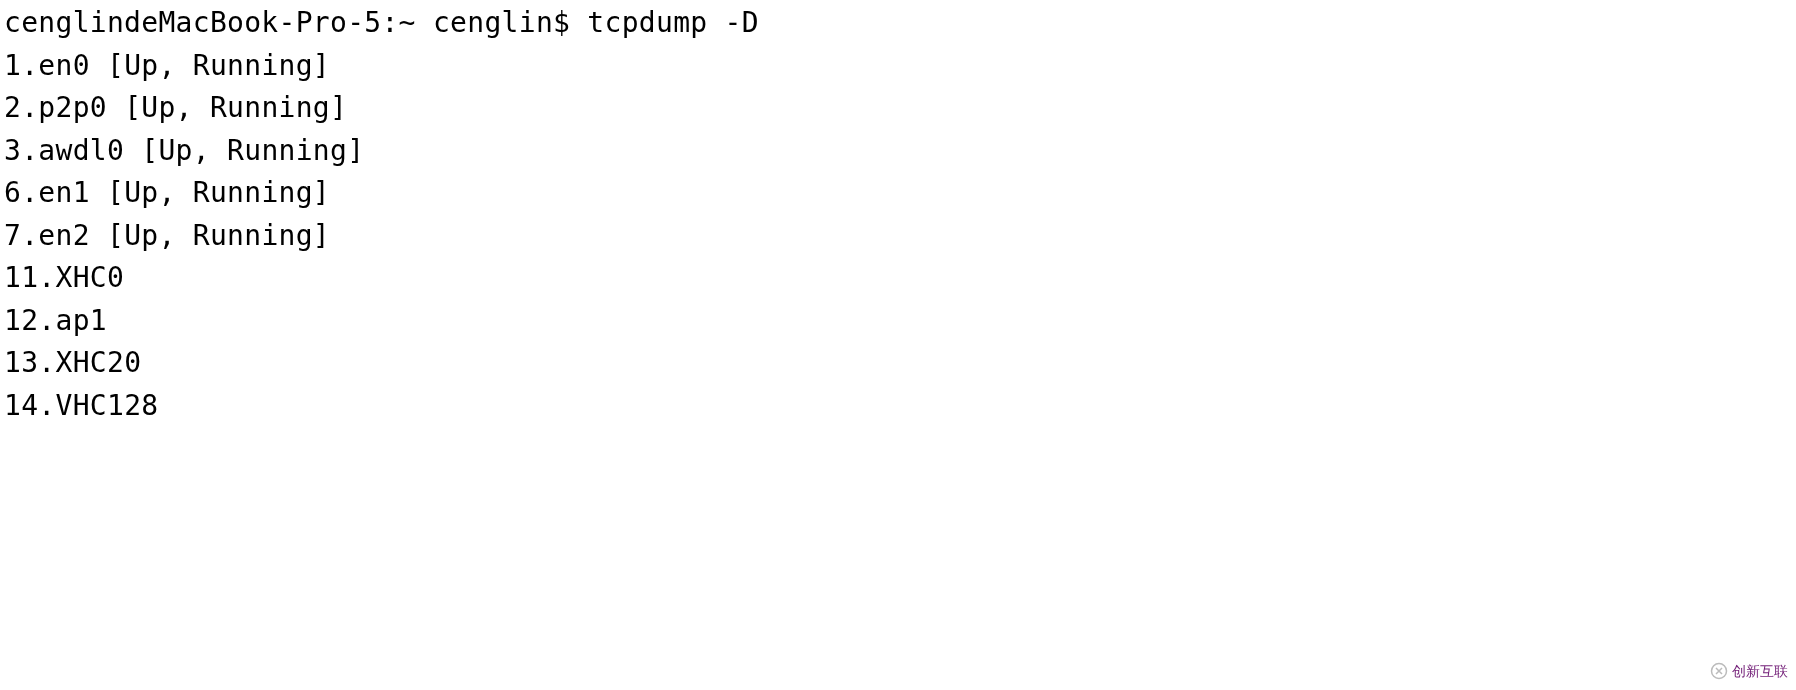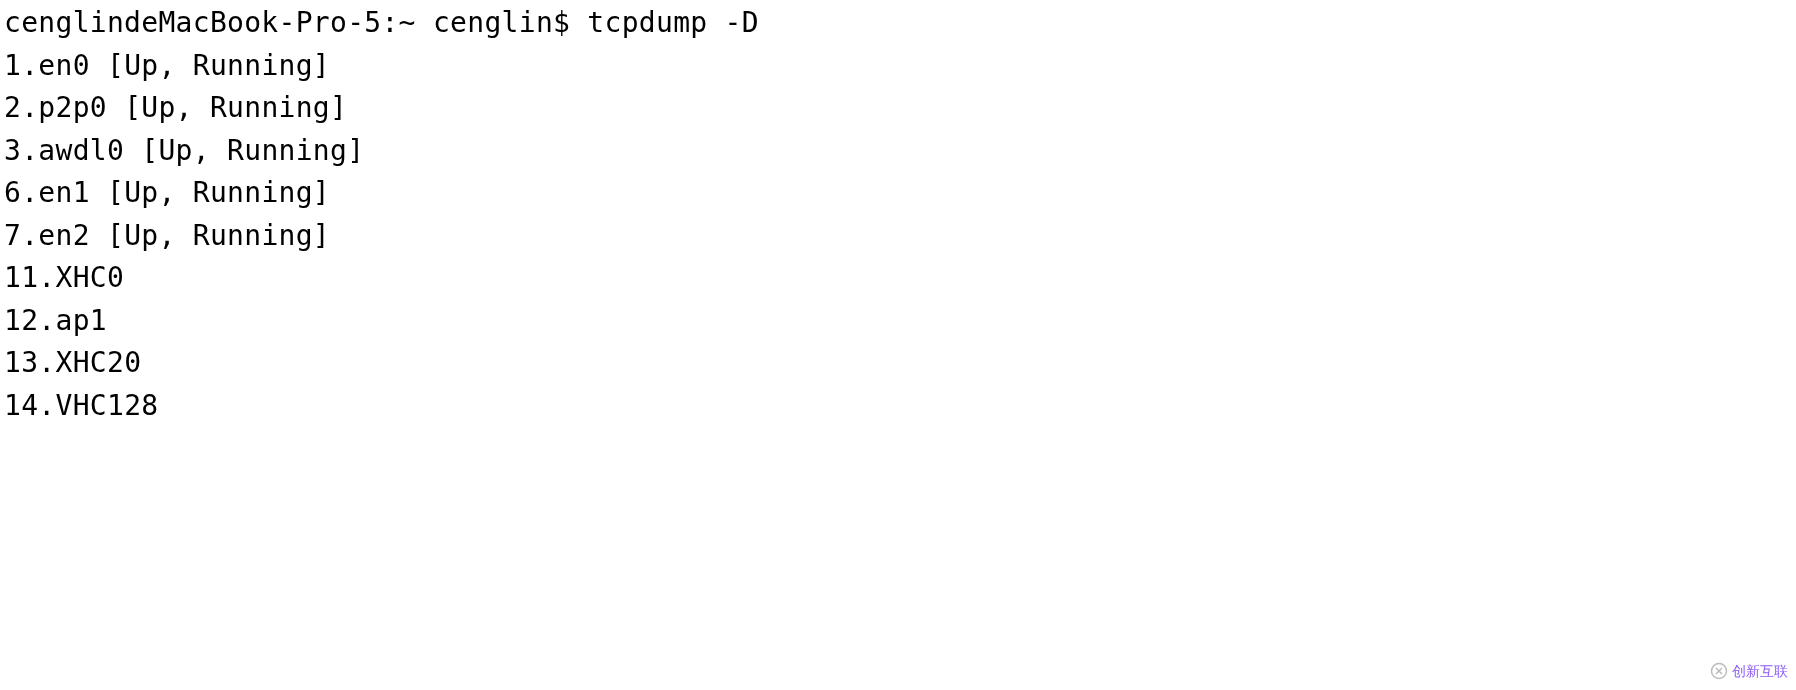--- a/index.html
+++ b/index.html
@@ -26,21 +26,21 @@
     .prompt-line {
       white-space: pre;
       letter-spacing: 0.3px;
     }
     .watermark {
       position: absolute;
       bottom: 8px;
       right: 8px;
       font-family: Arial, sans-serif;
       font-size: 14px;
-      color: #8b5cf6;
+      color: #701a75;
       display: flex;
       align-items: center;
       gap: 4px;
     }
     .watermark-icon {
       width: 18px;
       height: 18px;
       display: inline-flex;
       align-items: center;
       justify-content: center;

